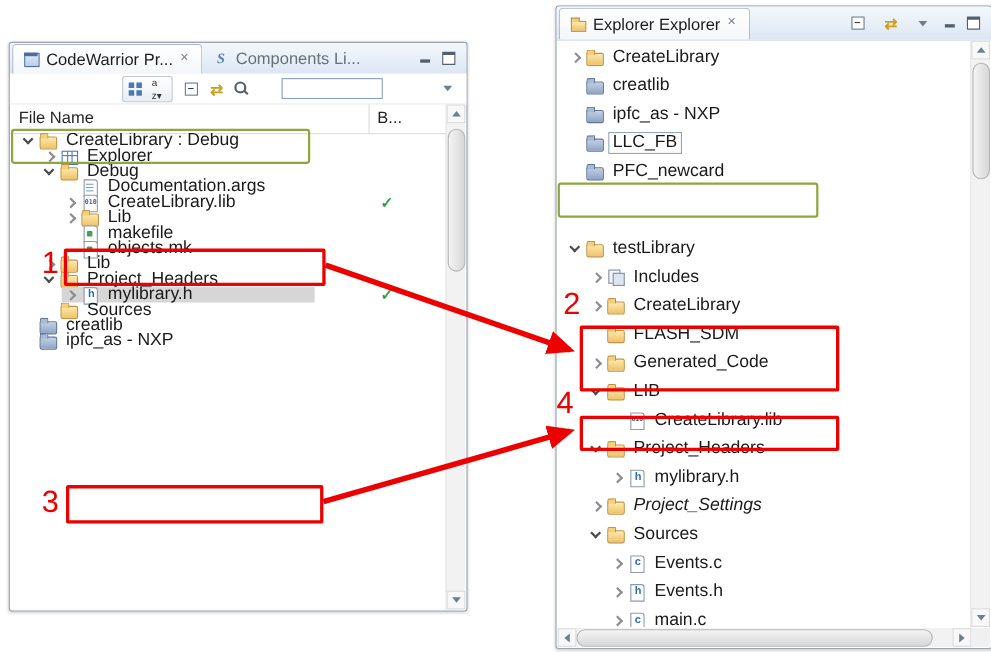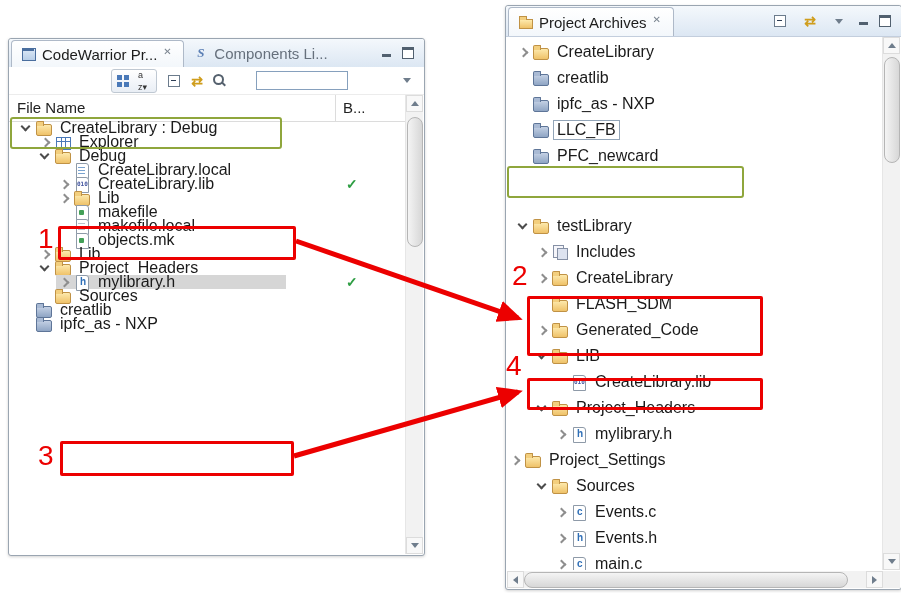--- a/index.html
+++ b/index.html
@@ -197,21 +197,21 @@
           <span class="rowc">
             <span class="ex open"></span>
             <span class="ico folder-open"></span>
             <span class="lbl">Debug</span>
           </span>
         </div>
         <div class="row" style="padding-left: 46px;">
           <span class="rowc">
             <span class="ex none"></span>
             <span class="ico file-args"></span>
-            <span class="lbl">CreateLibrary.local</span>
+            <span class="lbl">Documentation.args</span>
           </span>
         </div>
         <div class="row" style="padding-left: 46px;">
           <span class="rowc">
             <span class="ex closed"></span>
             <span class="ico file-lib"></span>
             <span class="lbl">CreateLibrary.lib</span>
           </span>
           <span class="check"></span>
         </div>
@@ -220,27 +220,20 @@
             <span class="ex closed"></span>
             <span class="ico folder-open"></span>
             <span class="lbl">Lib</span>
           </span>
         </div>
         <div class="row" style="padding-left: 46px;">
           <span class="rowc">
             <span class="ex none"></span>
             <span class="ico file-mk"></span>
             <span class="lbl">makefile</span>
-          </span>
-        </div>
-        <div class="row" style="padding-left: 46px;">
-          <span class="rowc">
-            <span class="ex none"></span>
-            <span class="ico file-plain"></span>
-            <span class="lbl">makefile.local</span>
           </span>
         </div>
         <div class="row" style="padding-left: 46px;">
           <span class="rowc">
             <span class="ex none"></span>
             <span class="ico file-mk"></span>
             <span class="lbl">objects.mk</span>
           </span>
         </div>
         <div class="row" style="padding-left: 27px;">
@@ -292,21 +285,21 @@
       <span class="sarrow up"></span>
       <span class="sthumb"></span>
       <span class="sarrow down"></span>
     </div>
   </section>
 
   <section class="panel right">
     <header class="tabbar">
       <div class="tab active">
         <span class="ticon explorer"></span>
-        <span class="tlabel">Project Archives</span>
+        <span class="tlabel">Explorer Explorer</span>
         <span class="tclose"></span>
       </div>
       <div class="rtools">
         <span class="tbtn collapse"></span>
         <span class="tbtn link"></span>
         <span class="tbtn menu"></span>
         <span class="wbtn min"></span>
         <span class="wbtn max"></span>
       </div>
     </header>
@@ -403,21 +396,21 @@
             <span class="lbl">Project_Headers</span>
           </span>
         </div>
         <div class="row" style="padding-left: 46px;">
           <span class="rowc">
             <span class="ex closed"></span>
             <span class="ico file-h"></span>
             <span class="lbl">mylibrary.h</span>
           </span>
         </div>
-        <div class="row" style="">
+        <div class="row" style="padding-left: 27px; font-style: italic;">
           <span class="rowc">
             <span class="ex closed"></span>
             <span class="ico folder"></span>
             <span class="lbl">Project_Settings</span>
           </span>
         </div>
         <div class="row" style="padding-left: 27px;">
           <span class="rowc">
             <span class="ex open"></span>
             <span class="ico folder-open"></span>

